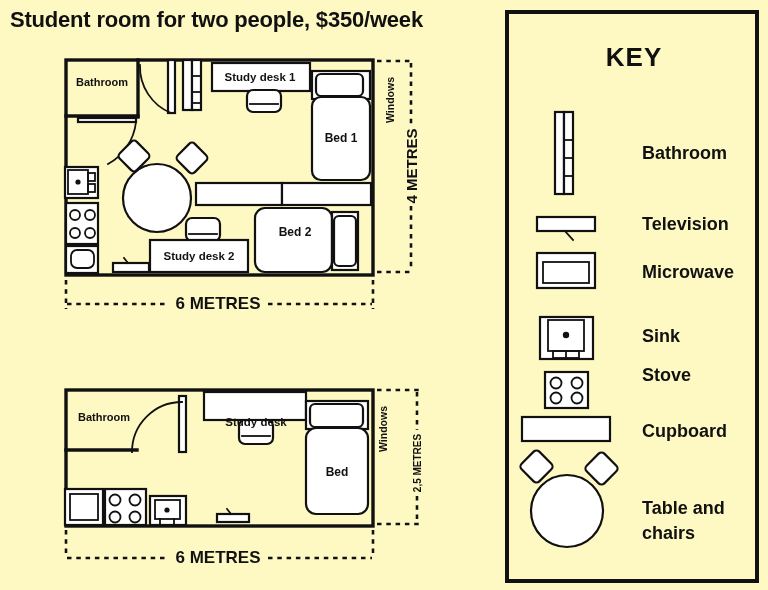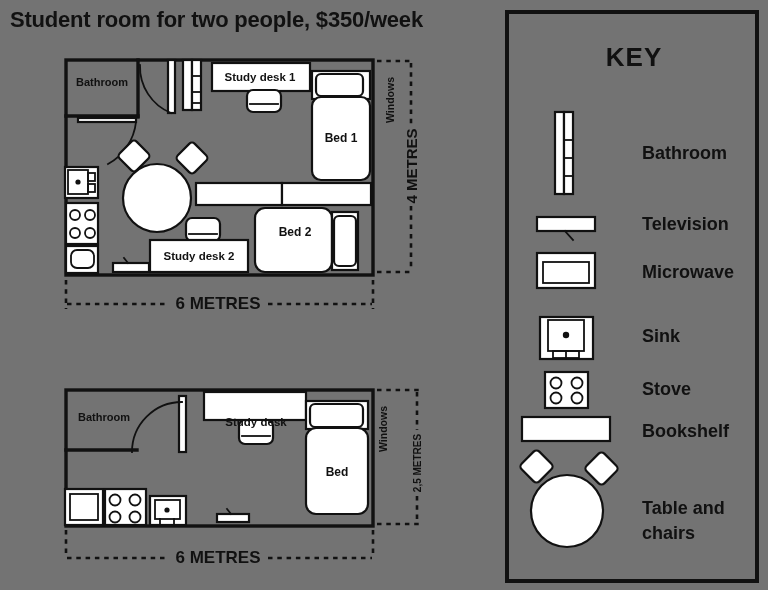--- a/index.html
+++ b/index.html
@@ -1,16 +1,16 @@
 <!DOCTYPE html>
 <html><head>
 <meta charset="utf-8">
 <style>
   html,body{margin:0;padding:0;background:#fff;}
-  .stage{position:relative;width:768px;height:590px;background:#737373;overflow:hidden;
+  .stage{position:relative;width:768px;height:590px;background:#fef9c3;overflow:hidden;
          font-family:"Liberation Sans", sans-serif;color:#111;}
   svg{position:absolute;left:0;top:0;}
   .wall{fill:none;stroke:#111;stroke-width:3.4;stroke-linecap:square;}
   .furn{fill:#fff;stroke:#111;stroke-width:2.2;stroke-linecap:square;}
   .thin{fill:none;stroke:#111;stroke-width:1.8;stroke-linecap:square;}
   .dotf{fill:#111;stroke:none;}
   .dash{fill:none;stroke:#111;stroke-width:2.6;stroke-dasharray:4.5 4.8;stroke-linecap:butt;}
   .border{fill:none;stroke:#111;stroke-width:4;}
   .lbl{position:absolute;white-space:nowrap;font-weight:700;color:#111;}
   .c{transform:translate(-50%,-50%);}
@@ -219,17 +219,17 @@
   <div class="lbl c" style="left:337px;top:472px;font-size:12px">Bed</div>
   <div class="lbl v" style="left:383px;top:429px;font-size:10.5px">Windows</div>
   <div class="lbl v" style="left:417px;top:463px;font-size:10px">2,5 METRES</div>
   <div class="lbl c" style="left:218px;top:558px;font-size:17px">6 METRES</div>
 
   <div class="lbl c" style="left:634px;top:57px;font-size:26px;letter-spacing:1px">KEY</div>
   <div class="klbl" style="left:642px;top:153px">Bathroom</div>
   <div class="klbl" style="left:642px;top:224px">Television</div>
   <div class="klbl" style="left:642px;top:272px">Microwave</div>
   <div class="klbl" style="left:642px;top:336px">Sink</div>
-  <div class="klbl" style="left:642px;top:389px">Stove</div>
-  <div class="klbl" style="left:642px;top:431px">Bookshelf</div>
+  <div class="klbl" style="left:642px;top:375px">Stove</div>
+  <div class="klbl" style="left:642px;top:431px">Cupboard</div>
   <div class="kwrap" style="left:642px;top:486px">Table and chairs</div>
 
 </div>
 
 </body></html>

